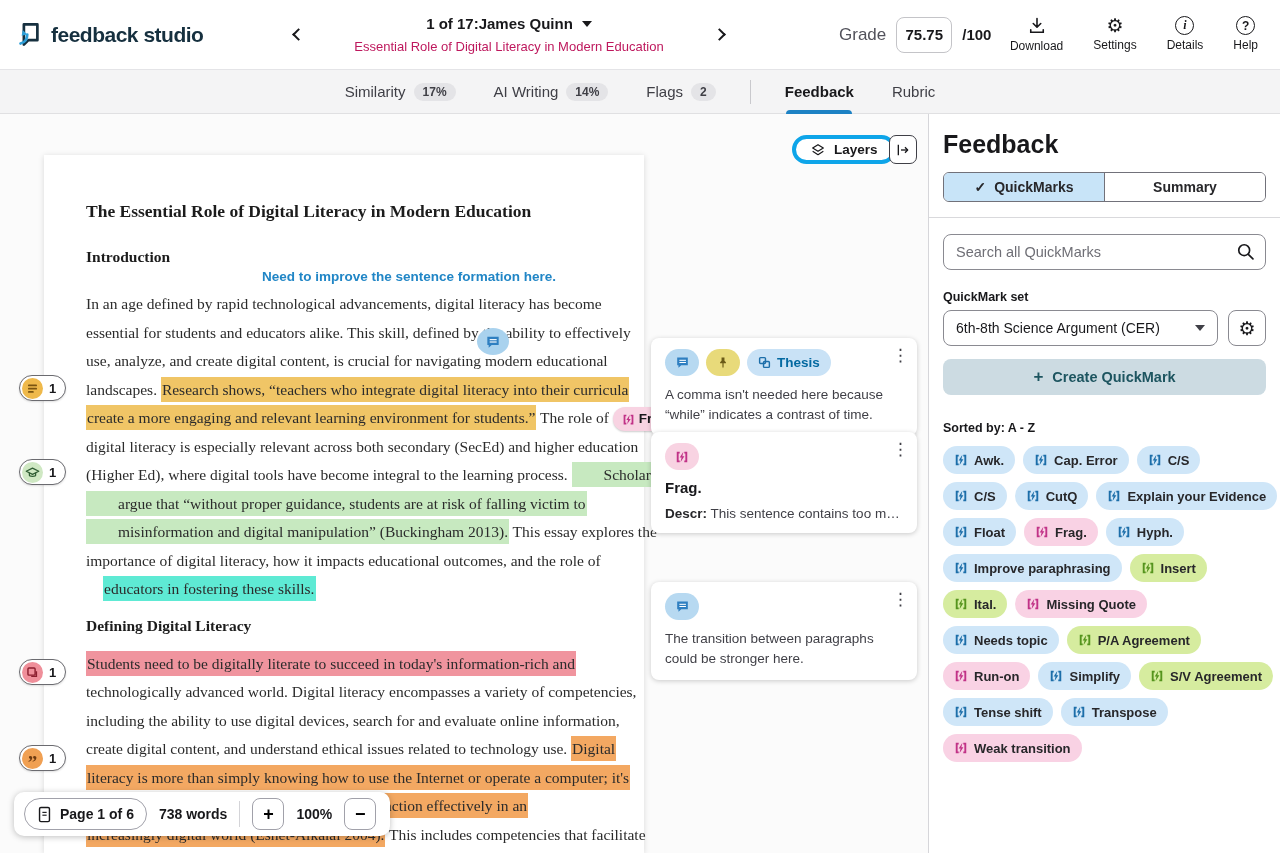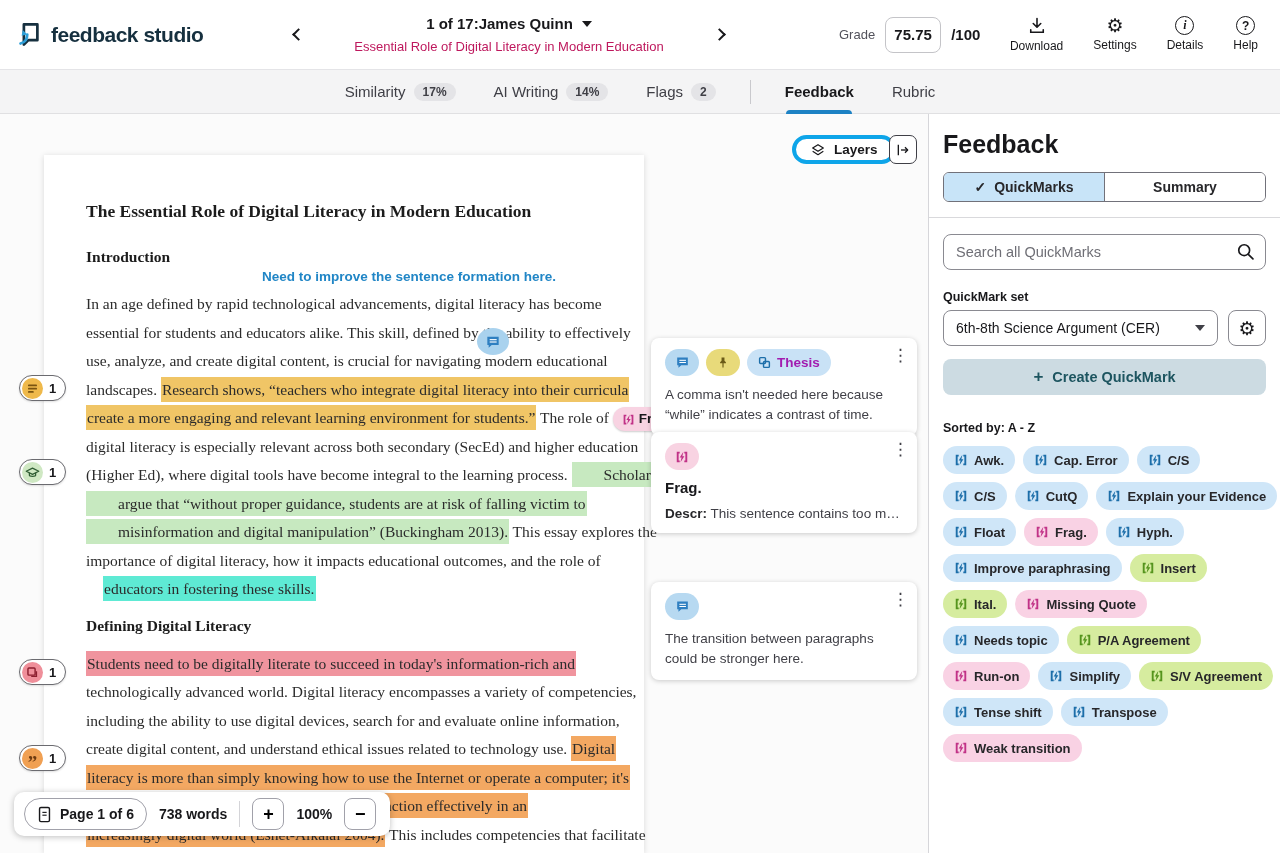--- a/index.html
+++ b/index.html
@@ -14,21 +14,21 @@
   .nav-center { display:flex; align-items:center; gap:26px; margin-left:18px; }
   .chev { display:inline-block; width:9px; height:9px; border-style:solid; cursor:pointer; }
   .chev-left { border-width:0 0 2px 2px; transform:rotate(45deg); border-color:#18181b; }
   .chev-right { border-width:0 0 2px 2px; transform:rotate(225deg); border-color:#18181b; }
   .doc-nav { text-align:center; width:360px; }
   .doc-nav-top { display:inline-flex; align-items:center; gap:9px; cursor:pointer; }
   .doc-nav-title { font-size:15px; font-weight:700; }
   .caret-down { width:0; height:0; border-left:5px solid transparent; border-right:5px solid transparent; border-top:6px solid #18181b; }
   .doc-nav-sub { font-size:13px; color:#be185d; margin-top:6px; }
   .grade-group { display:flex; align-items:center; gap:10px; margin-left:115px; }
-  .grade-label { font-size:13px; color:#52525b; }
+  .grade-label { font-size:17px; color:#52525b; }
   .grade-input { width:56px; height:36px; border:1px solid #c4c4c8; border-radius:8px;
     text-align:center; font-size:15px; font-weight:600; color:#18181b; font-family:"Liberation Sans",sans-serif; }
   .grade-max { font-size:15px; font-weight:700; }
   .header-actions { display:flex; gap:30px; margin-left:auto; margin-right:22px; }
   .icon-btn { display:flex; flex-direction:column; align-items:center; gap:3px; cursor:pointer; }
   .icon-btn .lbl { font-size:12px; color:#18181b; }
   .circ-icon { width:19px; height:19px; border:1.6px solid #18181b; border-radius:50%;
     display:flex; align-items:center; justify-content:center; font-size:12px; font-weight:700; }
   .gear-glyph { font-size:19px; line-height:19px; }
 
@@ -84,21 +84,21 @@
     border:1px solid #3f3f46; border-radius:7px; display:flex; align-items:center; justify-content:center; cursor:pointer; }
 
   
   .anno-card { position:absolute; left:651px; width:266px; background:#fff; border-radius:8px;
     box-shadow:0 1px 5px rgba(0,0,0,.20); padding:11px 14px; }
   .kebab { position:absolute; right:8px; top:7px; font-size:17px; color:#3f3f46; cursor:pointer; letter-spacing:0; }
   .anno-icons { display:flex; gap:7px; margin-bottom:9px; }
   .anno-pill { height:27px; min-width:34px; border-radius:14px; display:flex; align-items:center; justify-content:center; }
   .pill-blue { background:#b7d9f1; } .pill-yellow { background:#e8da7a; } .pill-pink { background:#f8d3e2; }
   .tag-pill { height:27px; border-radius:14px; background:#c9e2f6; display:flex; align-items:center; gap:6px;
-    padding:0 11px; font-size:13.5px; font-weight:600; color:#a21caf; }
+    padding:0 11px; font-size:13.5px; font-weight:600; color:#0369a1; }
   .anno-text { font-size:13.5px; color:#3f3f46; line-height:20px; }
   .anno-title { font-size:15px; font-weight:700; color:#18181b; margin:6px 0 10px; }
   .anno-desc { font-size:13.5px; color:#3f3f46; white-space:nowrap; overflow:hidden; }
   .anno-desc b { color:#27272a; }
 
   
   .page-toolbar { position:absolute; left:14px; top:678px; width:376px; height:44px; background:#fff;
     border-radius:10px; box-shadow:0 1px 6px rgba(0,0,0,.25); display:flex; align-items:center; padding:0 10px; gap:12px; }
   .pt-page-btn { height:32px; border:1px solid #a1a1aa; border-radius:16px; display:flex; align-items:center;
     gap:8px; padding:0 12px; font-size:14px; font-weight:700; cursor:pointer; background:#fff; }

